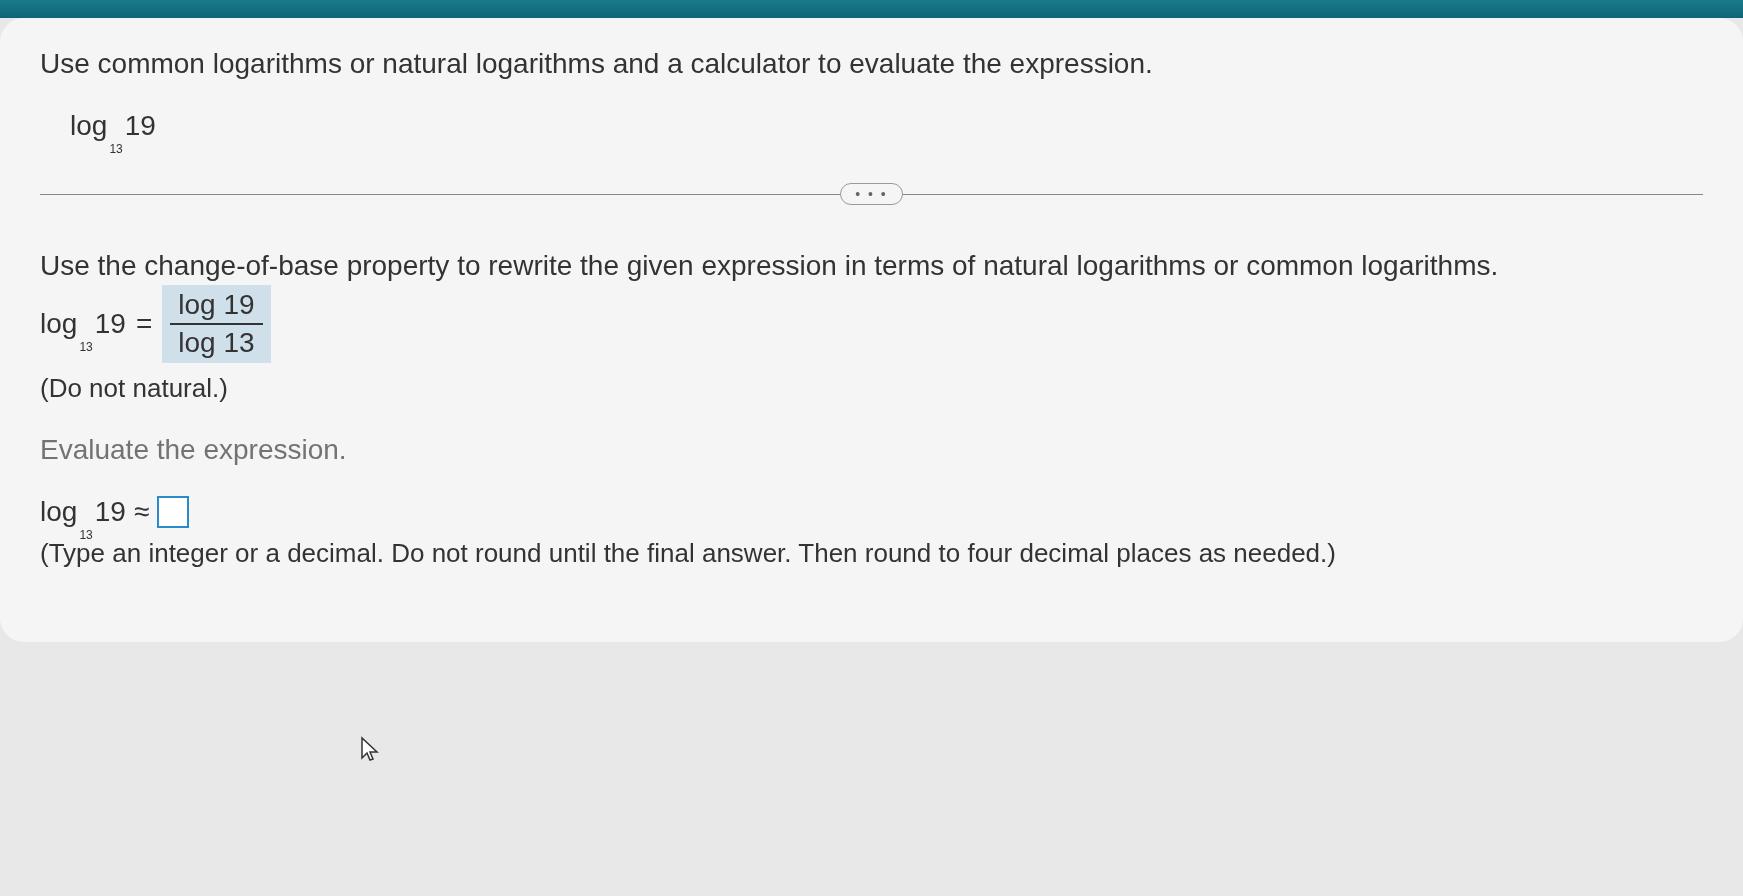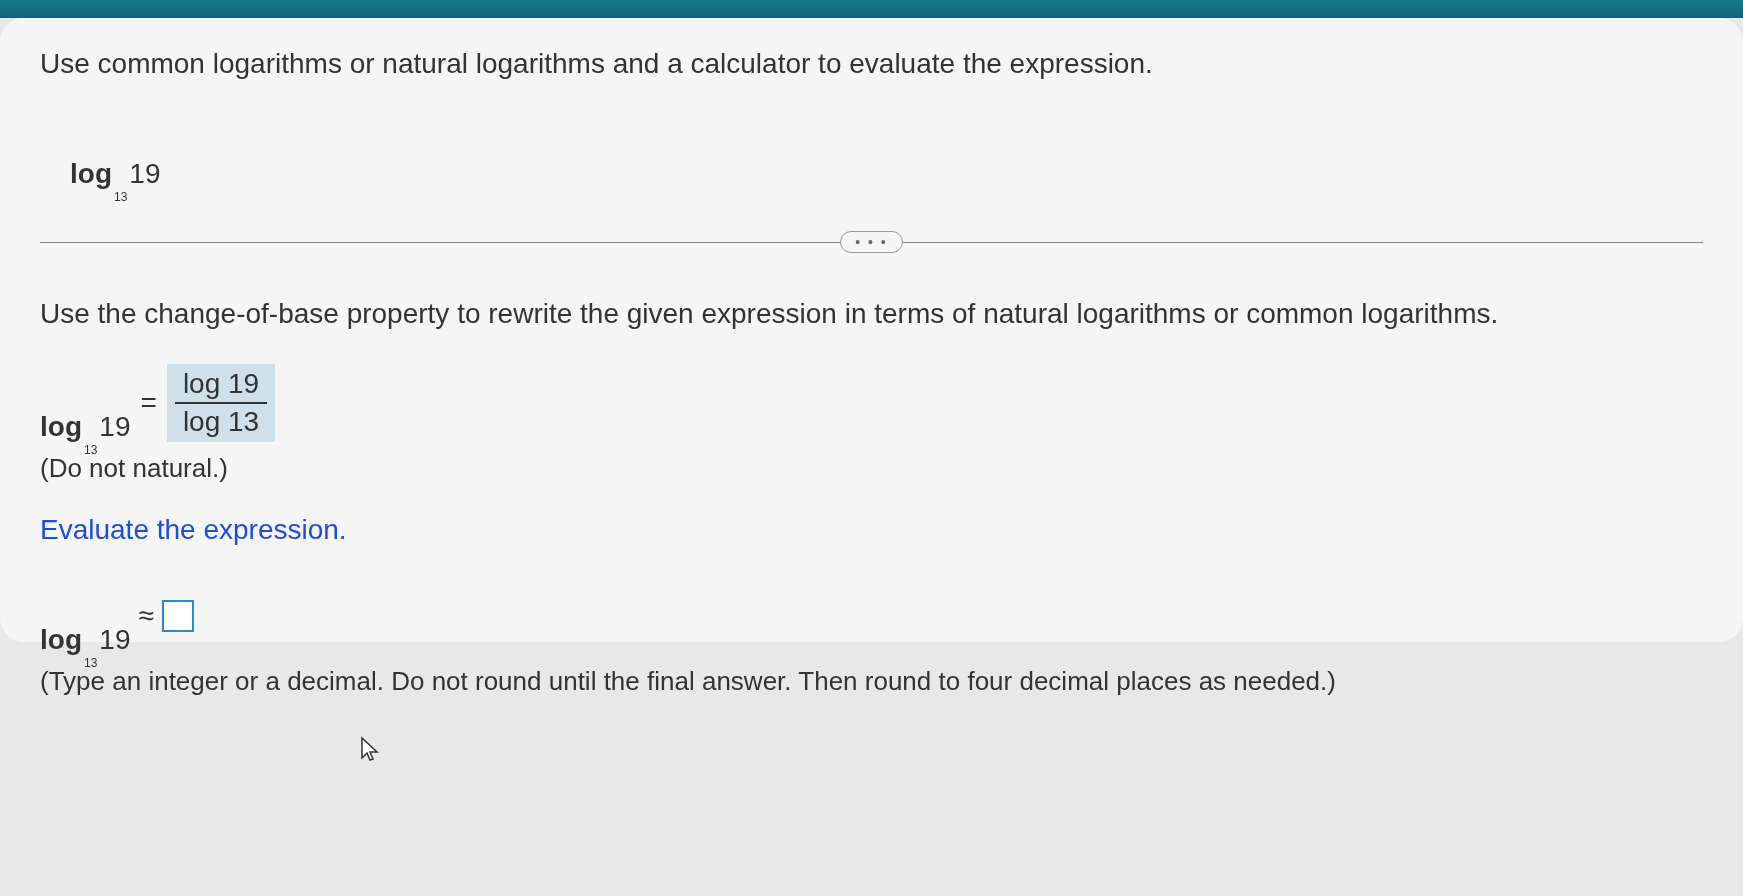--- a/index.html
+++ b/index.html
@@ -34,22 +34,21 @@
     margin-left: 30px;
     margin-bottom: 40px;
     font-size: 28px;
     color: #333;
   }
   .log-expr {
     display: inline-flex;
     align-items: baseline;
   }
   .log-text {
-    font-weight: bold;
-    margin-top: 48px;
+    font-weight: normal;
   }
   .sub {
     font-size: 12px;
     vertical-align: sub;
     position: relative;
     top: 18px;
     margin: 4px 2px;
   }
   .divider-container {
     position: relative;
@@ -69,21 +68,20 @@
     padding: 2px 14px;
     background: #f5f5f5;
     color: #666;
     font-size: 14px;
     letter-spacing: 2px;
     cursor: pointer;
   }
   .sub-instruction {
     font-size: 28px;
     color: #333;
-    margin-bottom: 30px;
     line-height: 1.4;
     max-width: 1500px;
   }
   .equation-row {
     display: flex;
     align-items: center;
     font-size: 28px;
     color: #333;
     margin-bottom: 10px;
   }
@@ -109,21 +107,21 @@
   .frac-bottom {
     padding: 2px 8px;
   }
   .note {
     font-size: 26px;
     color: #333;
     margin-bottom: 30px;
   }
   .evaluate-text {
     font-size: 28px;
-    color: #1d4ed8;
+    color: #737373;
     margin-bottom: 30px;
   }
   .answer-row {
     display: flex;
     align-items: center;
     font-size: 28px;
     color: #333;
     margin-bottom: 10px;
   }
   .approx {

